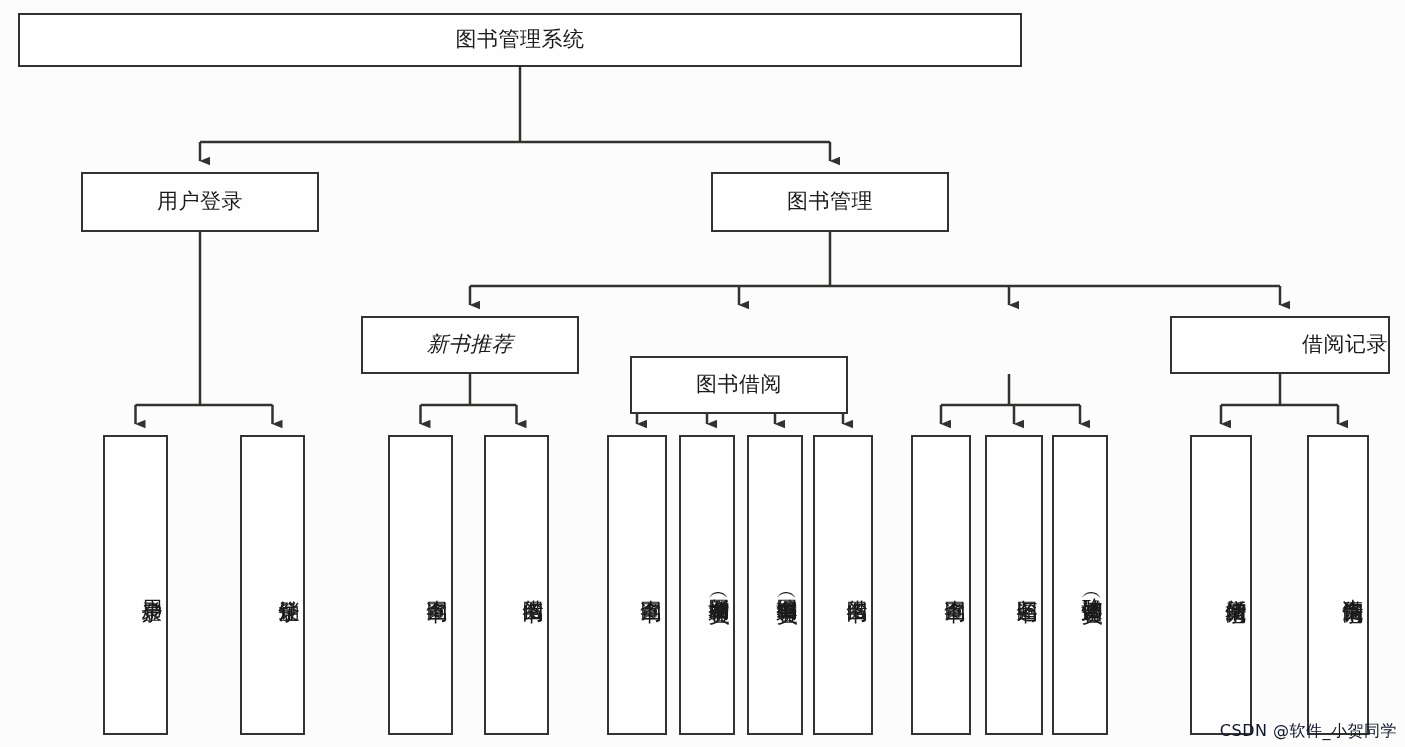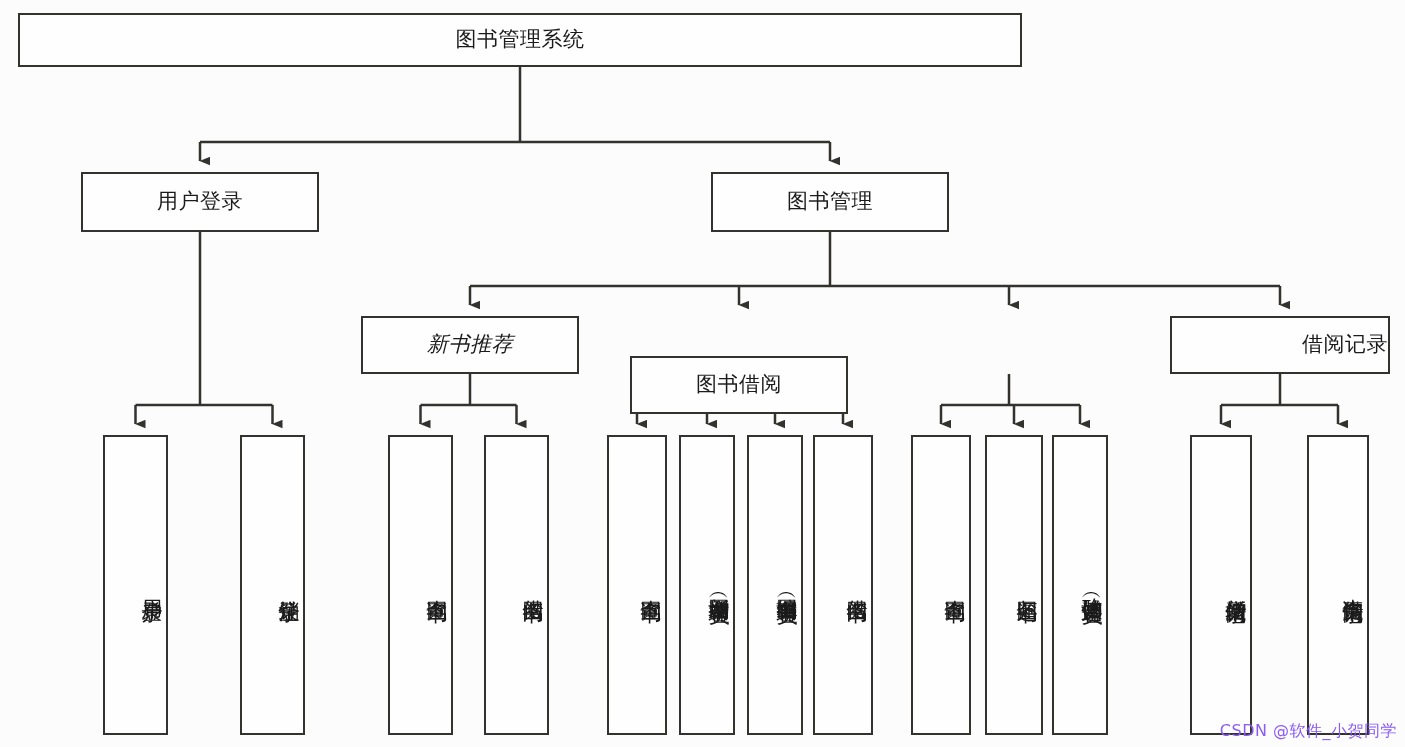--- a/index.html
+++ b/index.html
@@ -55,21 +55,21 @@
   .node-v > span {
     writing-mode: vertical-rl;
     text-orientation: upright;
     display: block;
   }
   .watermark {
     position: absolute;
     right: 8px;
     bottom: 5px;
     font-size: 16px;
-    color: #8b5cf6;
+    color: #0f172a;
     letter-spacing: 0.5px;
     white-space: nowrap;
     font-family: "DejaVu Sans", "Liberation Sans", sans-serif;
   }
 </style>
 </head>
 <body>
 
 <div id="canvas">
 

